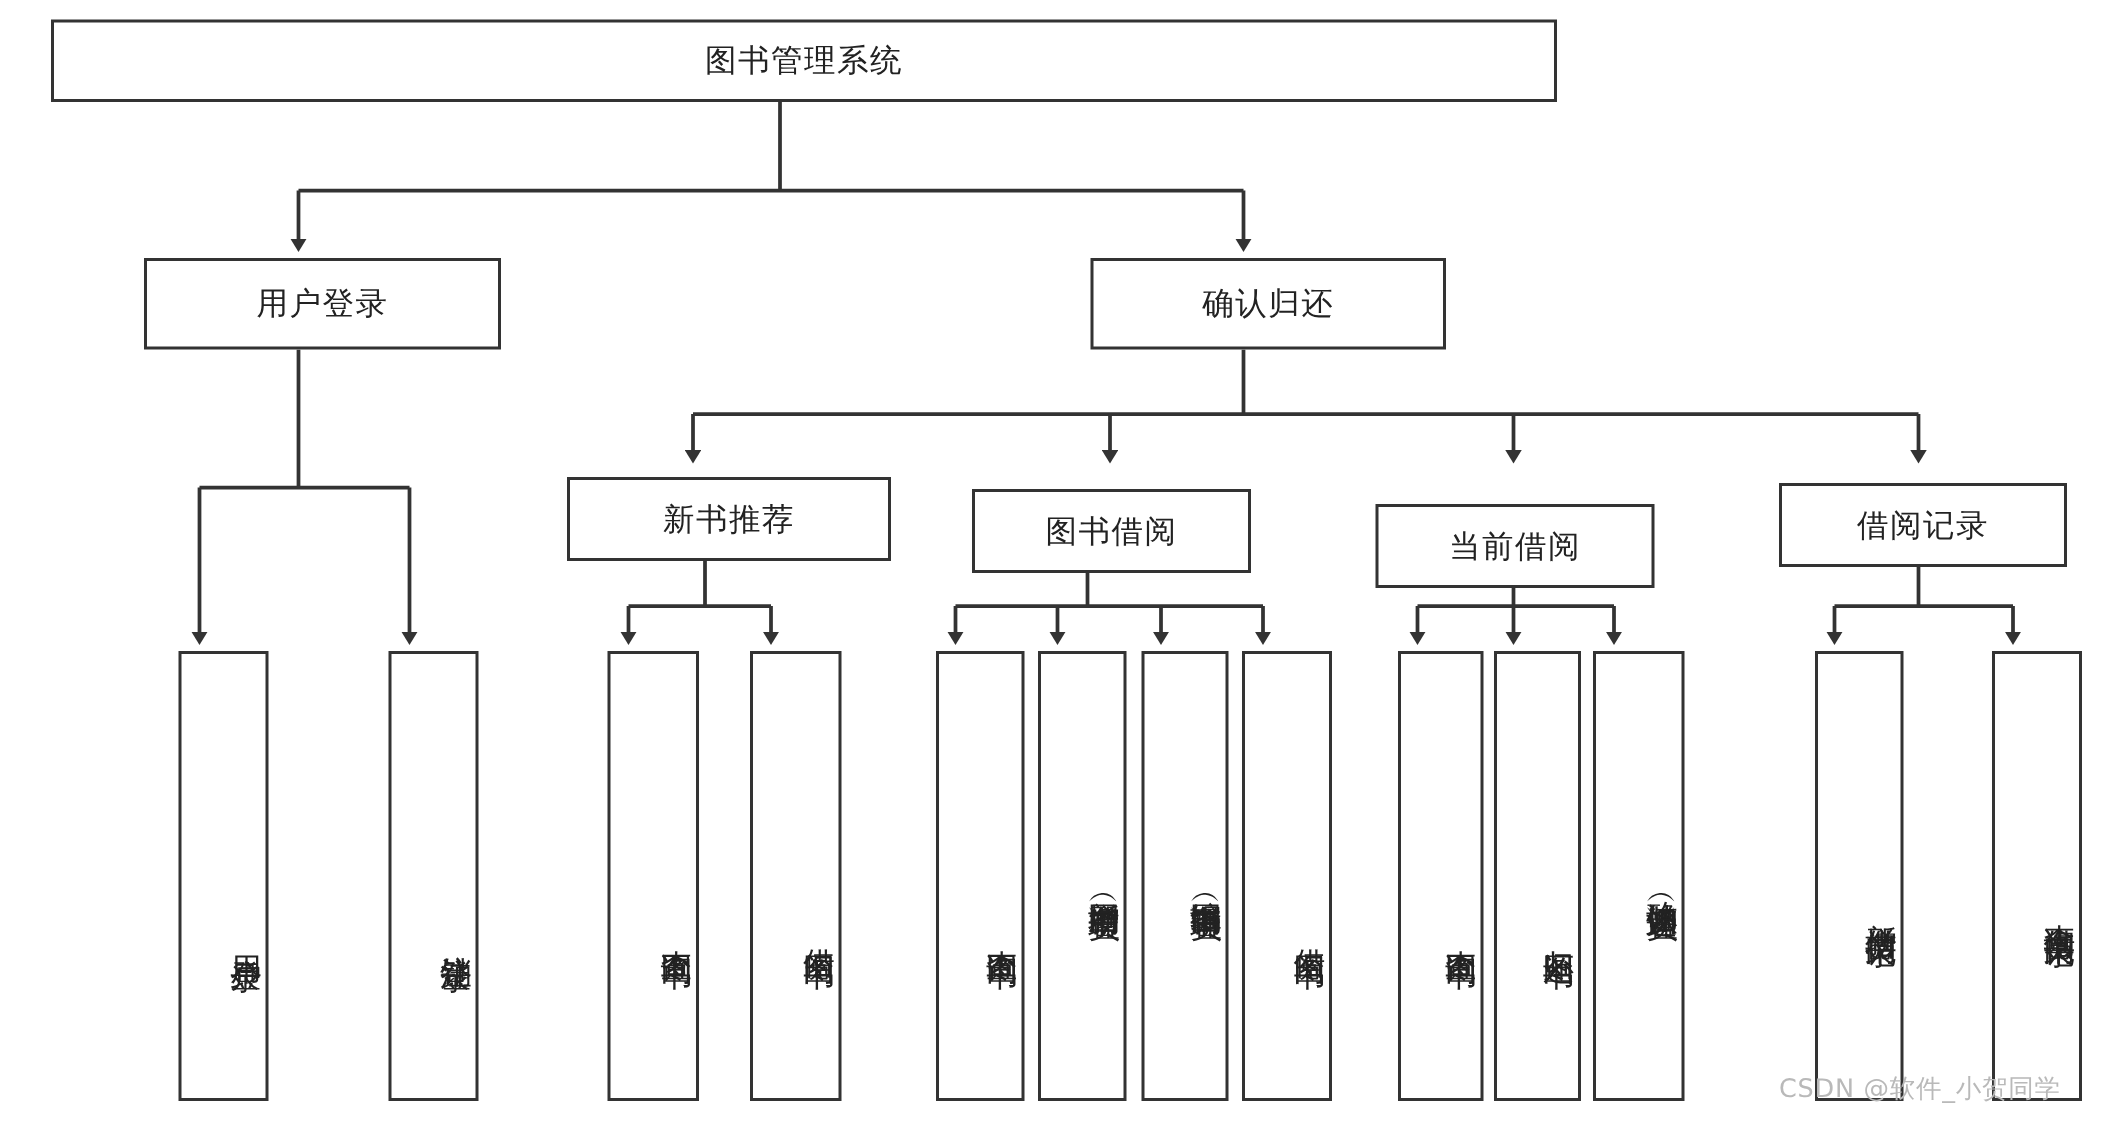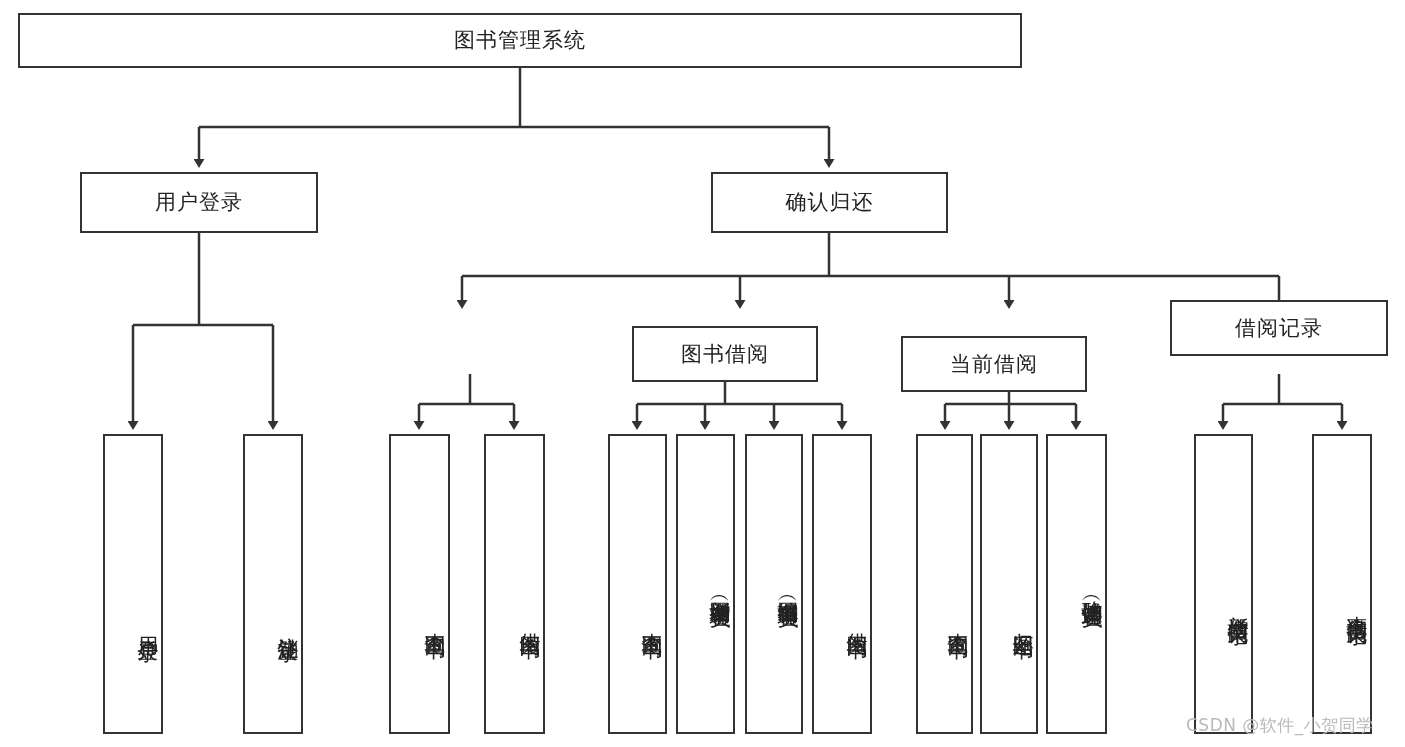--- a/index.html
+++ b/index.html
@@ -20,20 +20,21 @@
   .node {
     position: absolute;
     box-sizing: border-box;
     border: 2px solid #333333;
     background: #ffffff;
     display: flex;
     align-items: center;
     justify-content: center;
     color: #222222;
     line-height: 1.25;
+    margin-left: 16px;
   }
   .node.horiz {
     font-size: 21px;
     letter-spacing: 1px;
   }
   .node.vert {
     writing-mode: vertical-rl;
     text-orientation: upright;
     font-size: 21px;
     letter-spacing: 2px;
@@ -125,27 +126,30 @@
     <span>图书管理系统</span>
   </div>
 
   <div class="node horiz" style="left:80px; top:172px; width:238px; height:61px;">
     <span>用户登录</span>
   </div>
   <div class="node horiz" style="left:711px; top:172px; width:237px; height:61px;">
     <span>确认归还</span>
   </div>
 
+  <div class="node horiz" style="left:362px; top:318px; width:216px; height:56px;">
+    <span>新书推荐</span>
+  </div>
   <div class="node horiz" style="left:632px; top:326px; width:186px; height:56px;">
     <span>图书借阅</span>
   </div>
   <div class="node horiz" style="left:901px; top:336px; width:186px; height:56px;">
     <span>当前借阅</span>
   </div>
-  <div class="node horiz" style="left:1170px; top:300px; width:218px; height:56px;">
+  <div class="node horiz" style="left:1170px; top:322px; width:192px; height:56px;">
     <span>借阅记录</span>
   </div>
 
   <div class="node vert" style="left:103px; top:434px; width:60px; height:300px; padding-top:80px;">
     <span>用户登录</span>
   </div>
   <div class="node vert" style="left:243px; top:434px; width:60px; height:300px; padding-top:80px;">
     <span>注销登录</span>
   </div>
 

